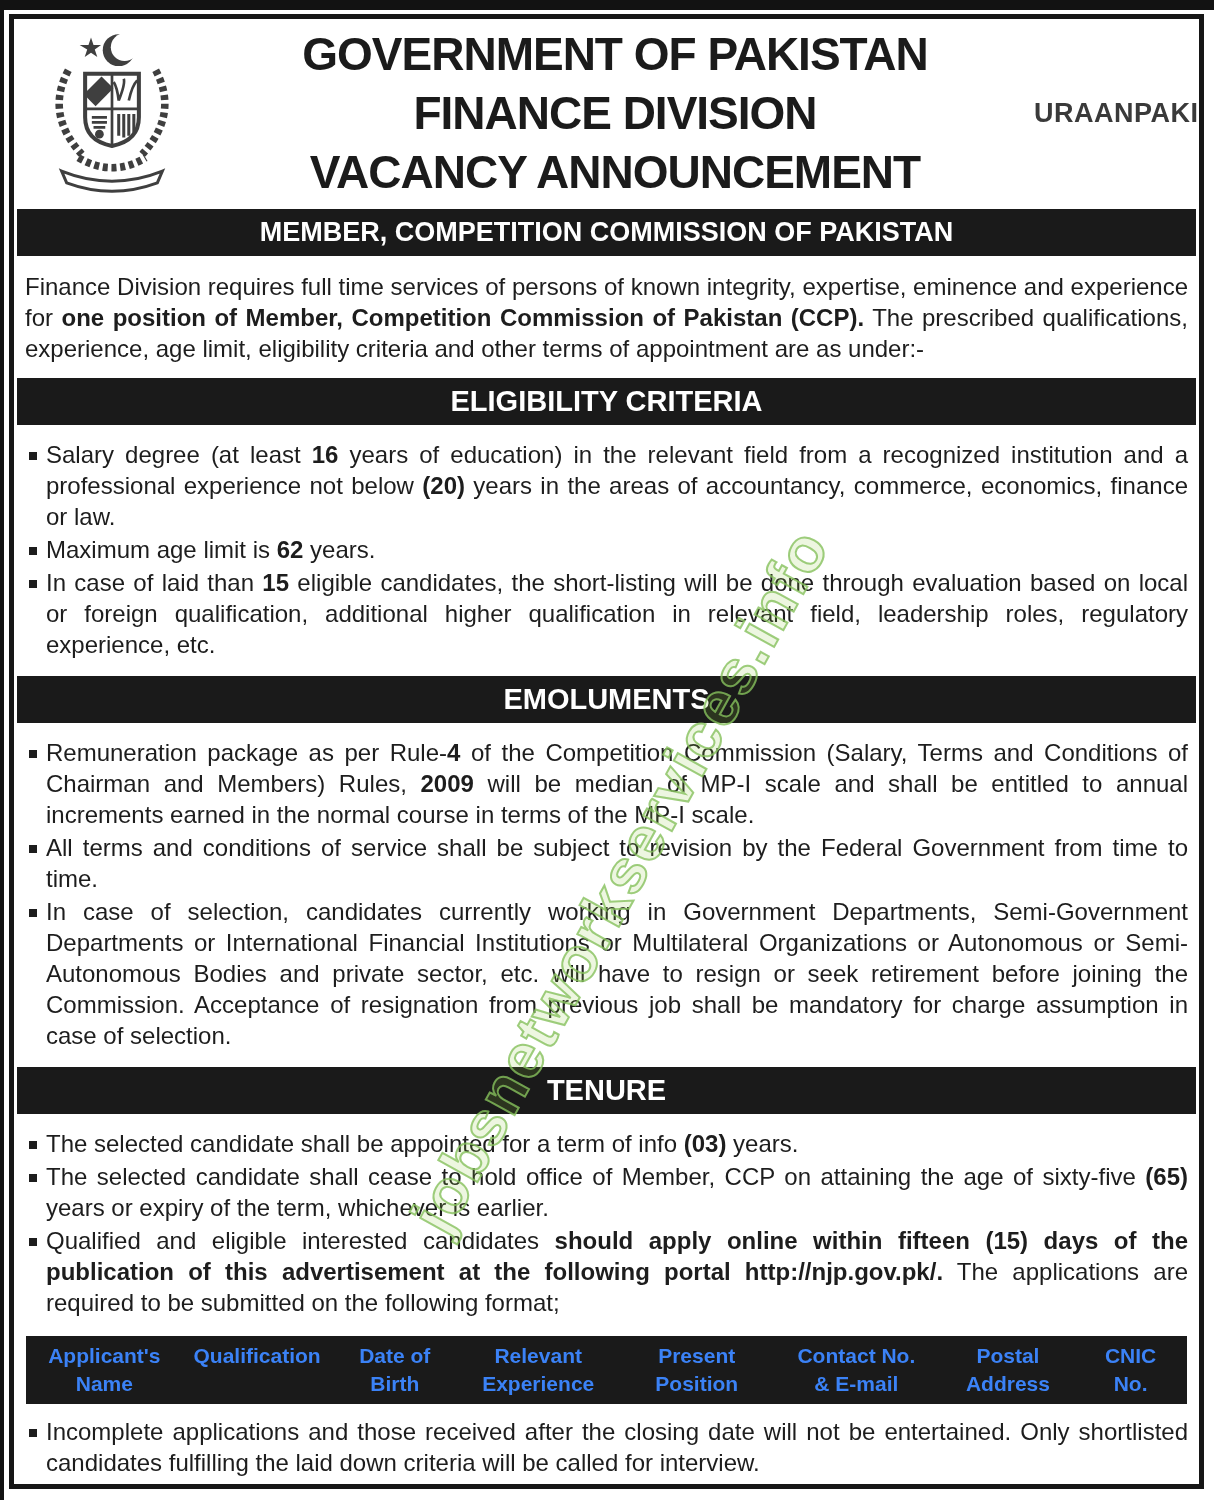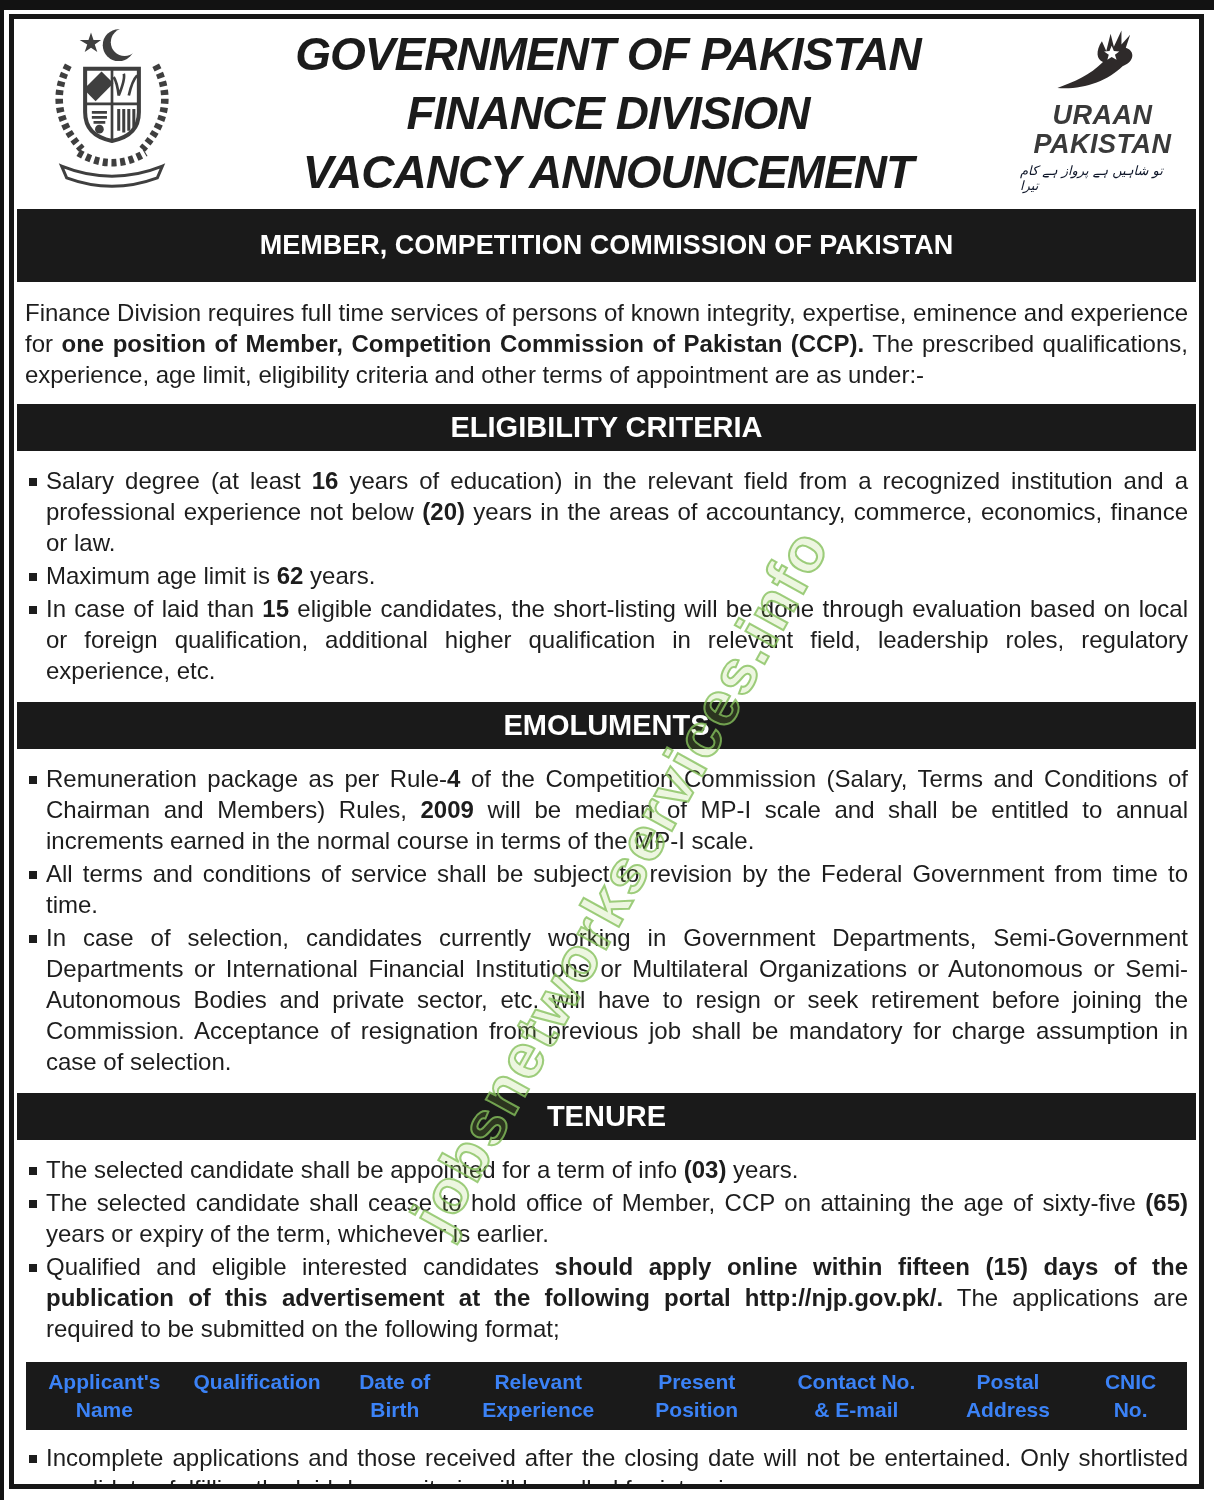--- a/index.html
+++ b/index.html
@@ -9,31 +9,31 @@
     overflow:hidden;
   }
   .top-strip{position:absolute;left:0;top:0;width:1214px;height:10px;background:#121212;}
   .left-strip{position:absolute;left:0;top:0;width:4px;height:1500px;background:#121212;}
   .main-box{
     position:absolute;left:9px;top:14px;width:1185px;height:1465px;
     border:5px solid #161616;background:#ffffff;
     display:flex;flex-direction:column;overflow:hidden;
   }
   
-  .header{display:flex;padding:6px 14px 4px 14px;height:178px;font-style:italic;}
+  .header{display:flex;align-items:center;padding:6px 0 4px 14px;height:178px;}
   .emblem{width:168px;height:168px;flex:0 0 auto;}
   .titles{flex:1;text-align:center;padding:0 6px;}
   .title-line{font-weight:bold;font-size:46px;line-height:59px;letter-spacing:-1px;color:#1b1b1b;}
-  .uraan{width:165px;flex:0 0 auto;display:flex;flex-direction:column;align-items:center;}
+  .uraan{width:165px;flex:0 0 auto;display:flex;flex-direction:row;align-items:center;}
   .uraan svg{width:112px;height:76px;}
   .uraan-txt{font-weight:bold;font-size:27px;line-height:29px;letter-spacing:.5px;color:#3a3a3a;}
   .uraan-urdu{font-family:"DejaVu Sans",sans-serif;font-size:13px;color:#0f172a;margin-top:4px;}
   
   .bar{background:#1a1a1a;color:#ffffff;text-align:center;font-weight:bold;margin:3px 3px;}
-  .member-bar{font-size:27px;padding:21px 0;}
+  .member-bar{font-size:27px;padding:8px 0;}
   .section-bar{font-size:29px;padding:7px 8px;margin-top:6px;margin-bottom:6px;}
   
   .para{font-size:24px;line-height:31px;text-align:justify;margin:12px 11px 8px 11px;}
   .bullets{margin:6px 11px 8px 11px;}
   .bullet{position:relative;font-size:24px;line-height:31px;text-align:justify;padding-left:21px;margin:2px 0;}
   .bullet::before{content:"";position:absolute;left:4px;top:13px;width:8px;height:8px;background:#1d1d1d;}
   .bold{font-weight:bold;}
   
   .table-bar{background:#1a1a1a;display:flex;margin:8px 12px 4px 12px;padding:6px 2px;}
   .th{color:#3b82f6;font-weight:bold;font-size:21px;line-height:28px;text-align:center;}

